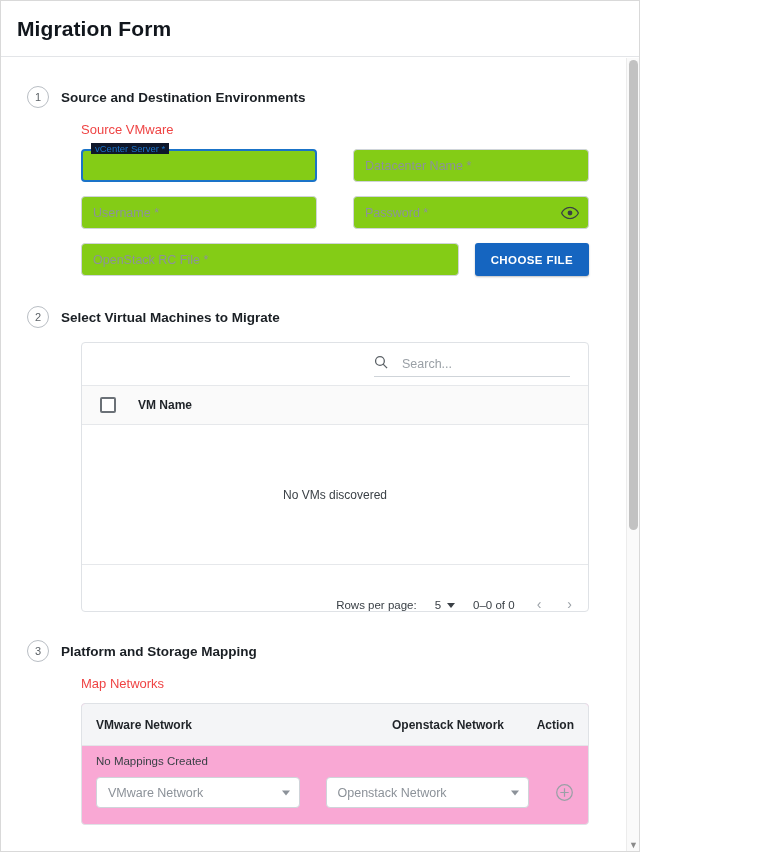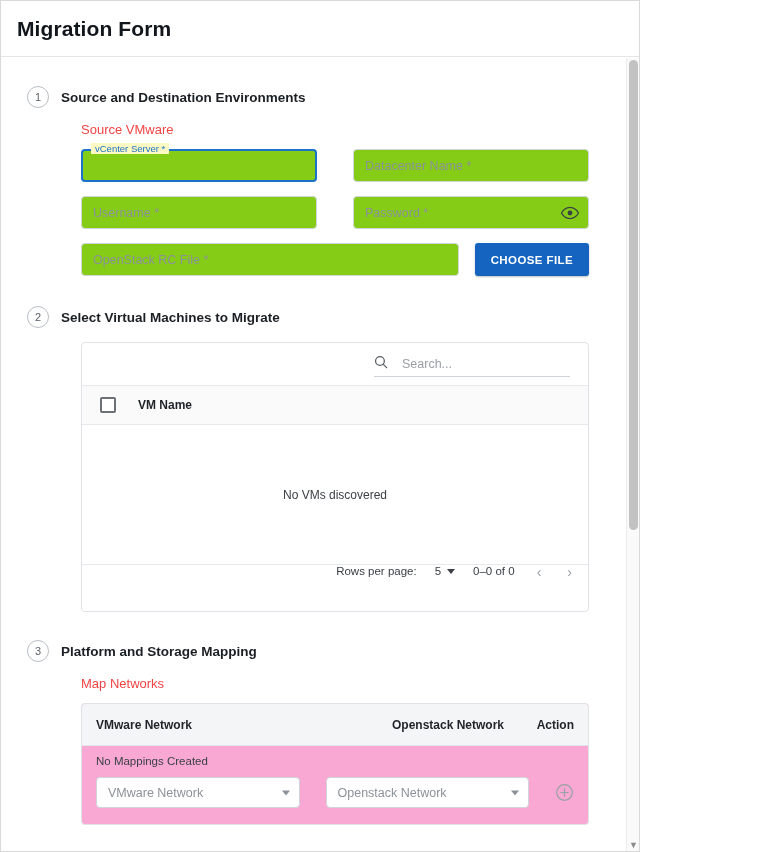--- a/index.html
+++ b/index.html
@@ -114,21 +114,21 @@
     outline: none;
   }
   .field input::placeholder { color: #8c9299; }
   .field.focused input {
     border: 2px solid #1a73c8;
     padding-top: 2px;
   }
   .floating-label {
     position: absolute;
     top: -6px; left: 10px;
-    background: #fef9c3;
+    background: #0f172a;
     padding: 0 4px;
     font-size: 9.5px;
     color: #1a73c8;
     line-height: 11px;
   }
   .eye-icon {
     position: absolute;
     right: 10px; top: 50%;
     transform: translateY(-50%);
     color: #3a4046;
@@ -220,21 +220,21 @@
     display: flex;
     align-items: center;
     justify-content: center;
     font-size: 12px;
     color: #3a4046;
     border-bottom: 1px solid #e6e8eb;
   }
   .pager {
     height: 46px;
     display: flex;
-    align-items: flex-start;
+    align-items: flex-end;
     justify-content: flex-end;
     gap: 18px;
     padding-right: 12px;
     font-size: 11.5px;
     color: #3a4046;
   }
   .rows-select {
     display: flex; align-items: center; gap: 6px;
     font-size: 11.5px;
   }

